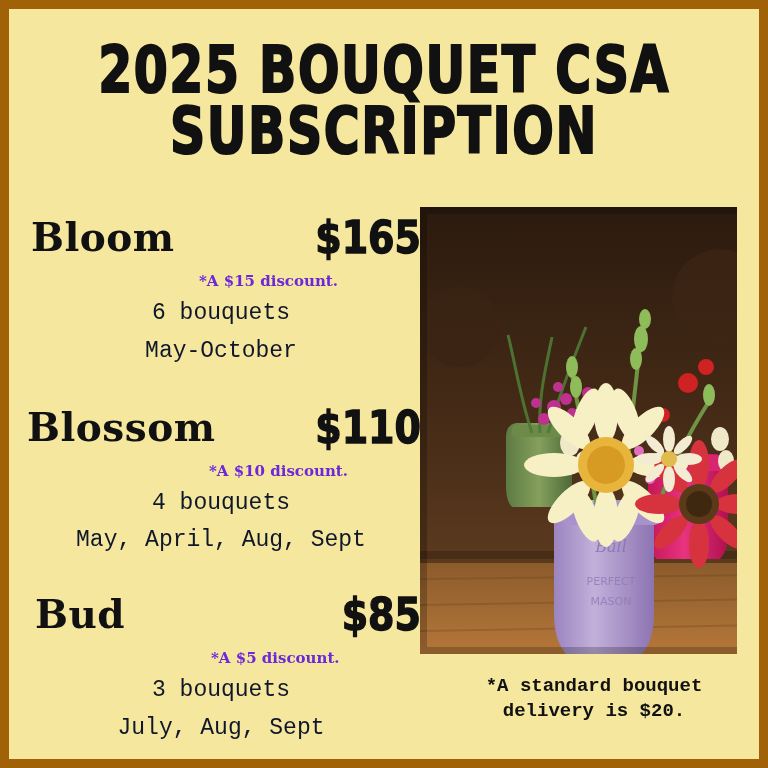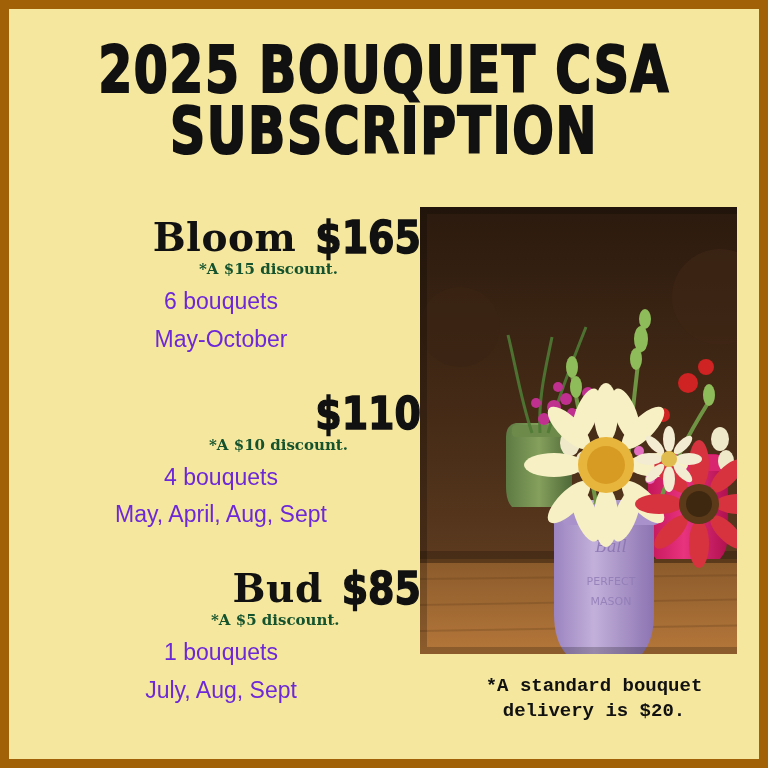--- a/index.html
+++ b/index.html
@@ -53,21 +53,21 @@
     width: 400px;
   }
   .tier {
     position: relative;
     margin-bottom: 24px;
     text-align: center;
   }
   .tier-head {
     display: flex;
     align-items: baseline;
-    justify-content: flex-end;
+    justify-content: space-between;
     gap: 19px;
   }
   .tier-name {
     font-family: "DejaVu Serif", serif;
     font-weight: bold;
     font-size: 39px;
     color: #111;
     letter-spacing: 0.5px;
   }
   .tier-price {
@@ -76,29 +76,29 @@
     font-size: 38px;
     color: #111;
     transform: scaleY(1.18);
     transform-origin: center;
     -webkit-text-stroke: 1.2px #111;
   }
   .tier-discount {
     font-family: "DejaVu Serif", serif;
     font-weight: bold;
     font-size: 15px;
-    color: #14532d;
-    margin-top: 0;
+    color: #6d28d9;
+    margin-top: 12px;
     margin-left: 150px;
     text-align: left;
   }
   .tier-detail {
-    font-family: Liberation Sans, sans-serif;
+    font-family: Liberation Mono, monospace;
     font-size: 23px;
-    color: #6d28d9;
+    color: #0f172a;
     line-height: 1.25;
     margin-top: 9px;
     text-align: center;
   }
 
   .tier.bloom .tier-head { margin-left: 10px; }
   .tier.blossom .tier-head { margin-left: 6px; }
   .tier.bud .tier-head { margin-left: 14px; margin-top: 16px; }
 
   .tier.bloom .tier-discount { margin-left: 178px; }
@@ -150,34 +150,35 @@
         <span class="tier-name">Bloom</span>
         <span class="tier-price">$165</span>
       </div>
       <div class="tier-discount">*A $15 discount.</div>
       <div class="tier-detail">6 bouquets</div>
       <div class="tier-detail">May-October</div>
     </div>
 
     <div class="tier blossom">
       <div class="tier-head">
+        <span class="tier-name">Blossom</span>
         <span class="tier-price">$110</span>
       </div>
       <div class="tier-discount">*A $10 discount.</div>
       <div class="tier-detail">4 bouquets</div>
       <div class="tier-detail">May, April, Aug, Sept</div>
     </div>
 
     <div class="tier bud">
       <div class="tier-head">
         <span class="tier-name">Bud</span>
         <span class="tier-price">$85</span>
       </div>
       <div class="tier-discount">*A $5 discount.</div>
-      <div class="tier-detail">1 bouquets</div>
+      <div class="tier-detail">3 bouquets</div>
       <div class="tier-detail">July, Aug, Sept</div>
     </div>
 
   </div>
 
   <div class="photo">
     <svg width="339" height="447" viewBox="0 0 339 447" xmlns="http://www.w3.org/2000/svg">
       <defs>
         <linearGradient id="bg" x1="0" y1="0" x2="0" y2="1">
           <stop offset="0%" stop-color="#2b1a0e"></stop>

